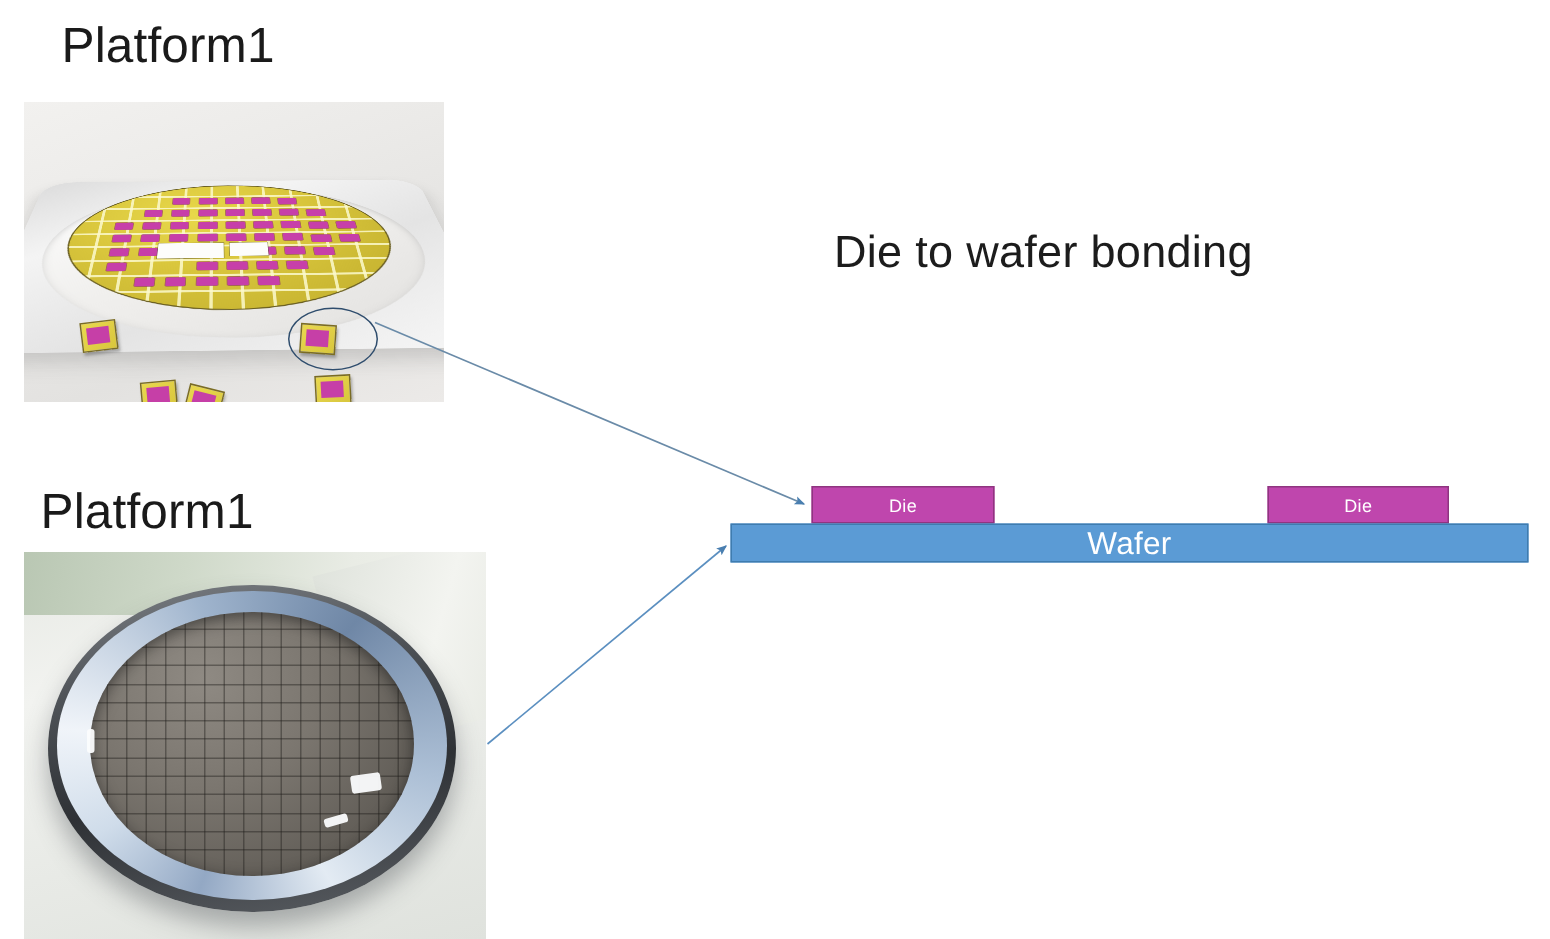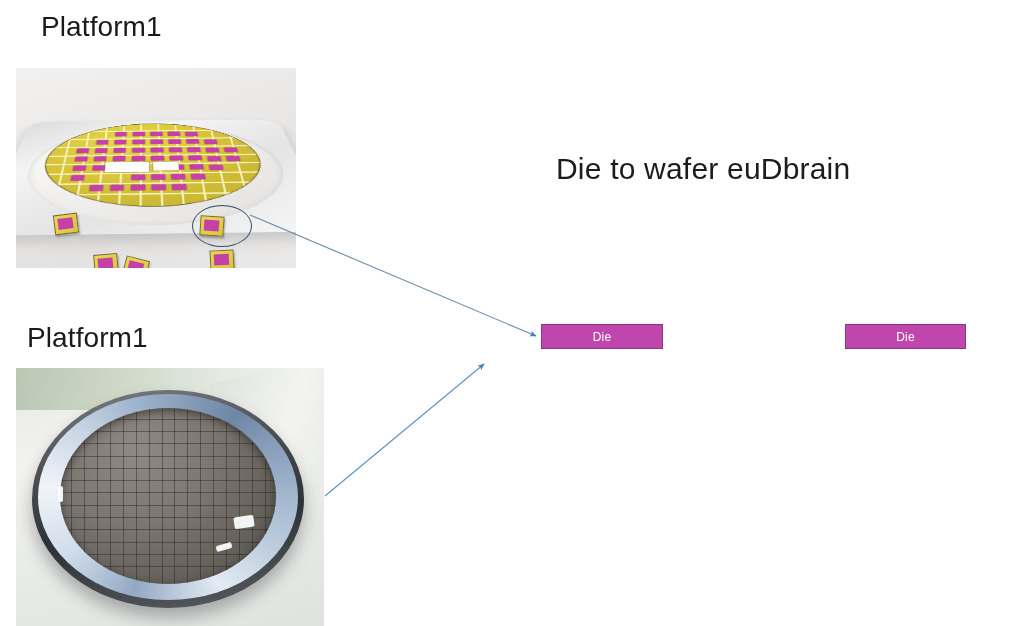--- a/index.html
+++ b/index.html
@@ -19,21 +19,21 @@
     left: 0; top: 0;
     width: 1033px;
     height: 626px;
     background: #ffffff;
   }
 
   
   .label-platform {
     position: absolute;
     font-family: "Liberation Sans", sans-serif;
-    font-size: 28px;
+    font-size: 33px;
     font-weight: 400;
     color: #1a1a1a;
     letter-spacing: 0.1px;
     white-space: nowrap;
   }
   #platform-label-top { left: 41px; top: 11px; }
   #platform-label-bottom { left: 27px; top: 322px; }
 
   .diagram-title {
     position: absolute;
@@ -376,26 +376,27 @@
       <div class="sg-h" style="top:69%;"></div>
       <div class="sg-h" style="top:76%;"></div>
       <div class="sg-h" style="top:83%;"></div>
       <div class="sg-h" style="top:90%;"></div>
     </div>
     <div class="wafer-glint" style="left:42px;top:118px;width:5px;height:16px;"></div>
     <div class="wafer-glint" style="left:218px;top:148px;width:20px;height:12px;transform:rotate(-8deg);"></div>
     <div class="wafer-glint" style="left:200px;top:176px;width:16px;height:6px;transform:rotate(-16deg);"></div>
   </div>
 
-  <div class="diagram-title">Die to wafer euDbrain</div>
+  <div class="diagram-title">Die to wafer bonding</div>
 
   <div class="box-die" id="die-box-left">Die</div>
 
   <div class="box-die" id="die-box-right">Die</div>
 
+  <div id="wafer-bar">Wafer</div>
 
   <svg class="arrow-svg" viewBox="0 0 1033 626" width="1033" height="626">
     <defs>
       <marker id="arrowhead" markerWidth="7" markerHeight="7" refX="5.6" refY="3" orient="auto" markerUnits="strokeWidth">
         <path d="M0,0.4 L6.4,3 L0,5.6 L1.3,3 Z" fill="#4a7fb0"></path>
       </marker>
     </defs>
     <line x1="250" y1="215" x2="536" y2="336" stroke="#6a8ba8" stroke-width="1.1" marker-end="url(#arrowhead)"></line>
     <line x1="325" y1="496" x2="484" y2="364" stroke="#5b8fc0" stroke-width="1.1" marker-end="url(#arrowhead)"></line>
   </svg>

